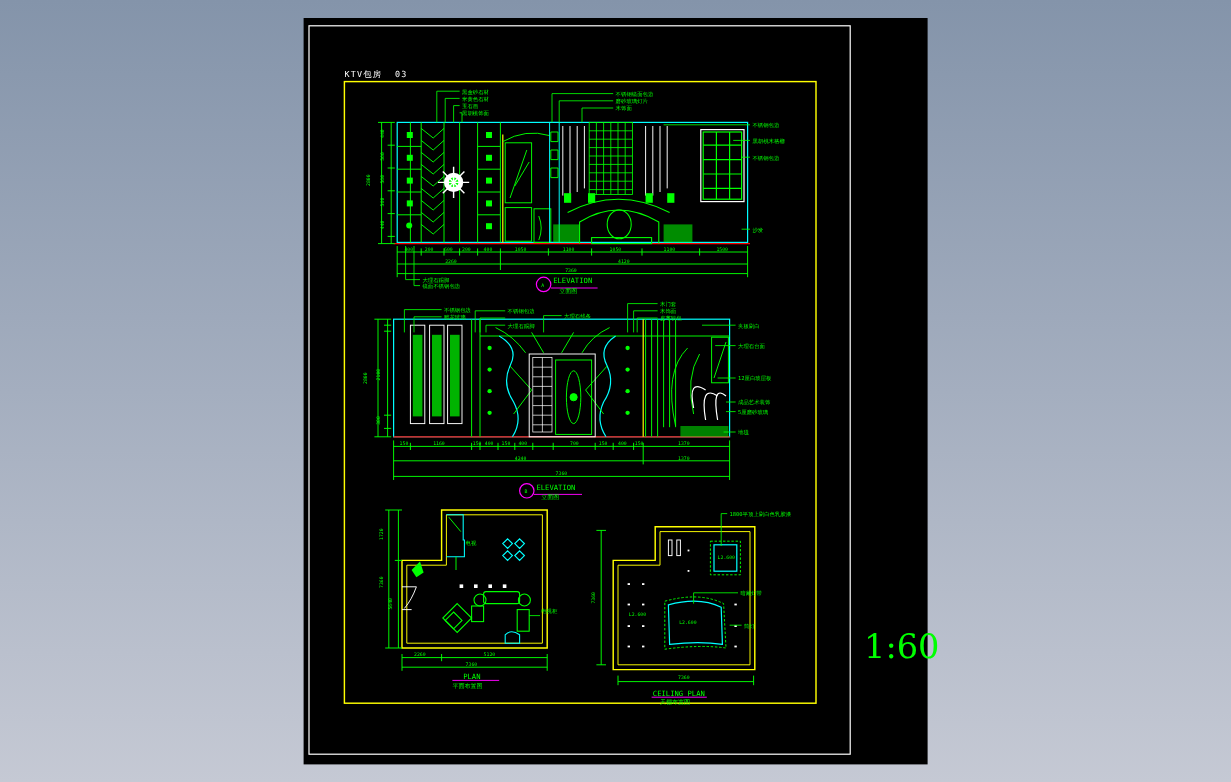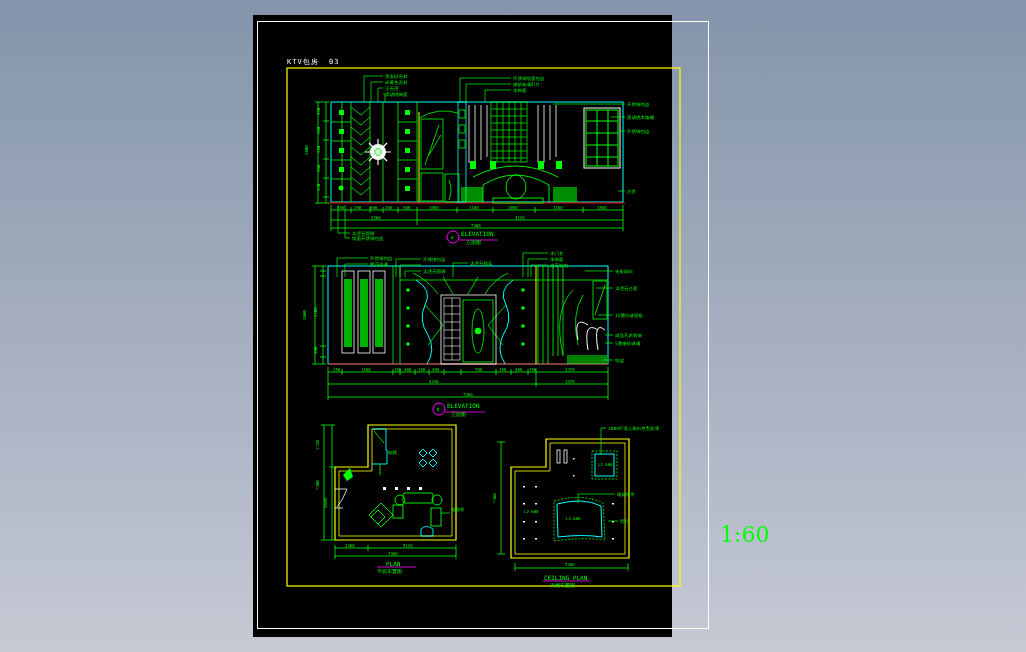--- a/index.html
+++ b/index.html
@@ -2,35 +2,35 @@
 <html><head>
 <meta charset="utf-8">
 <style>
   html, body { margin: 0; padding: 0; }
   body {
     width: 1026px; height: 652px; overflow: hidden; position: relative;
     background: linear-gradient(to bottom, #8494AA 0%, #A4AEBF 50%, #C5C9D4 100%);
     font-family: "DejaVu Sans Mono", monospace;
   }
   .canvas {
-    position: absolute; left: 253px; top: 15px; width: 419px; height: 622px;
+    position: absolute; left: 253px; top: 15px; width: 520px; height: 622px;
     background: #000;
   }
   .sheet-frame {
     position: absolute; left: 4px; top: 6px; width: 452px; height: 608px;
     border: 1px solid #ffffff; box-sizing: border-box;
   }
   .drawing-svg { position: absolute; left: 0; top: 0; }
   .sheet-title {
     position: absolute; left: 34px; top: 42px; color: #ffffff;
     font-size: 7px; letter-spacing: 1px; white-space: pre;
   }
   .scale-label {
     position: absolute; left: 467px; top: 507px; color: #00ff00;
-    font-family: "DejaVu Serif", serif; font-size: 22px;
+    font-family: "DejaVu Serif", serif; font-size: 28px;
   }
   .txt { font-family: "DejaVu Sans Mono", monospace; }
 </style>
 </head>
 <body>
 
 <div class="canvas">
   <div class="sheet-frame"></div>
   <div class="sheet-title">KTV包房  03</div>
   <div class="scale-label">1:60</div>

